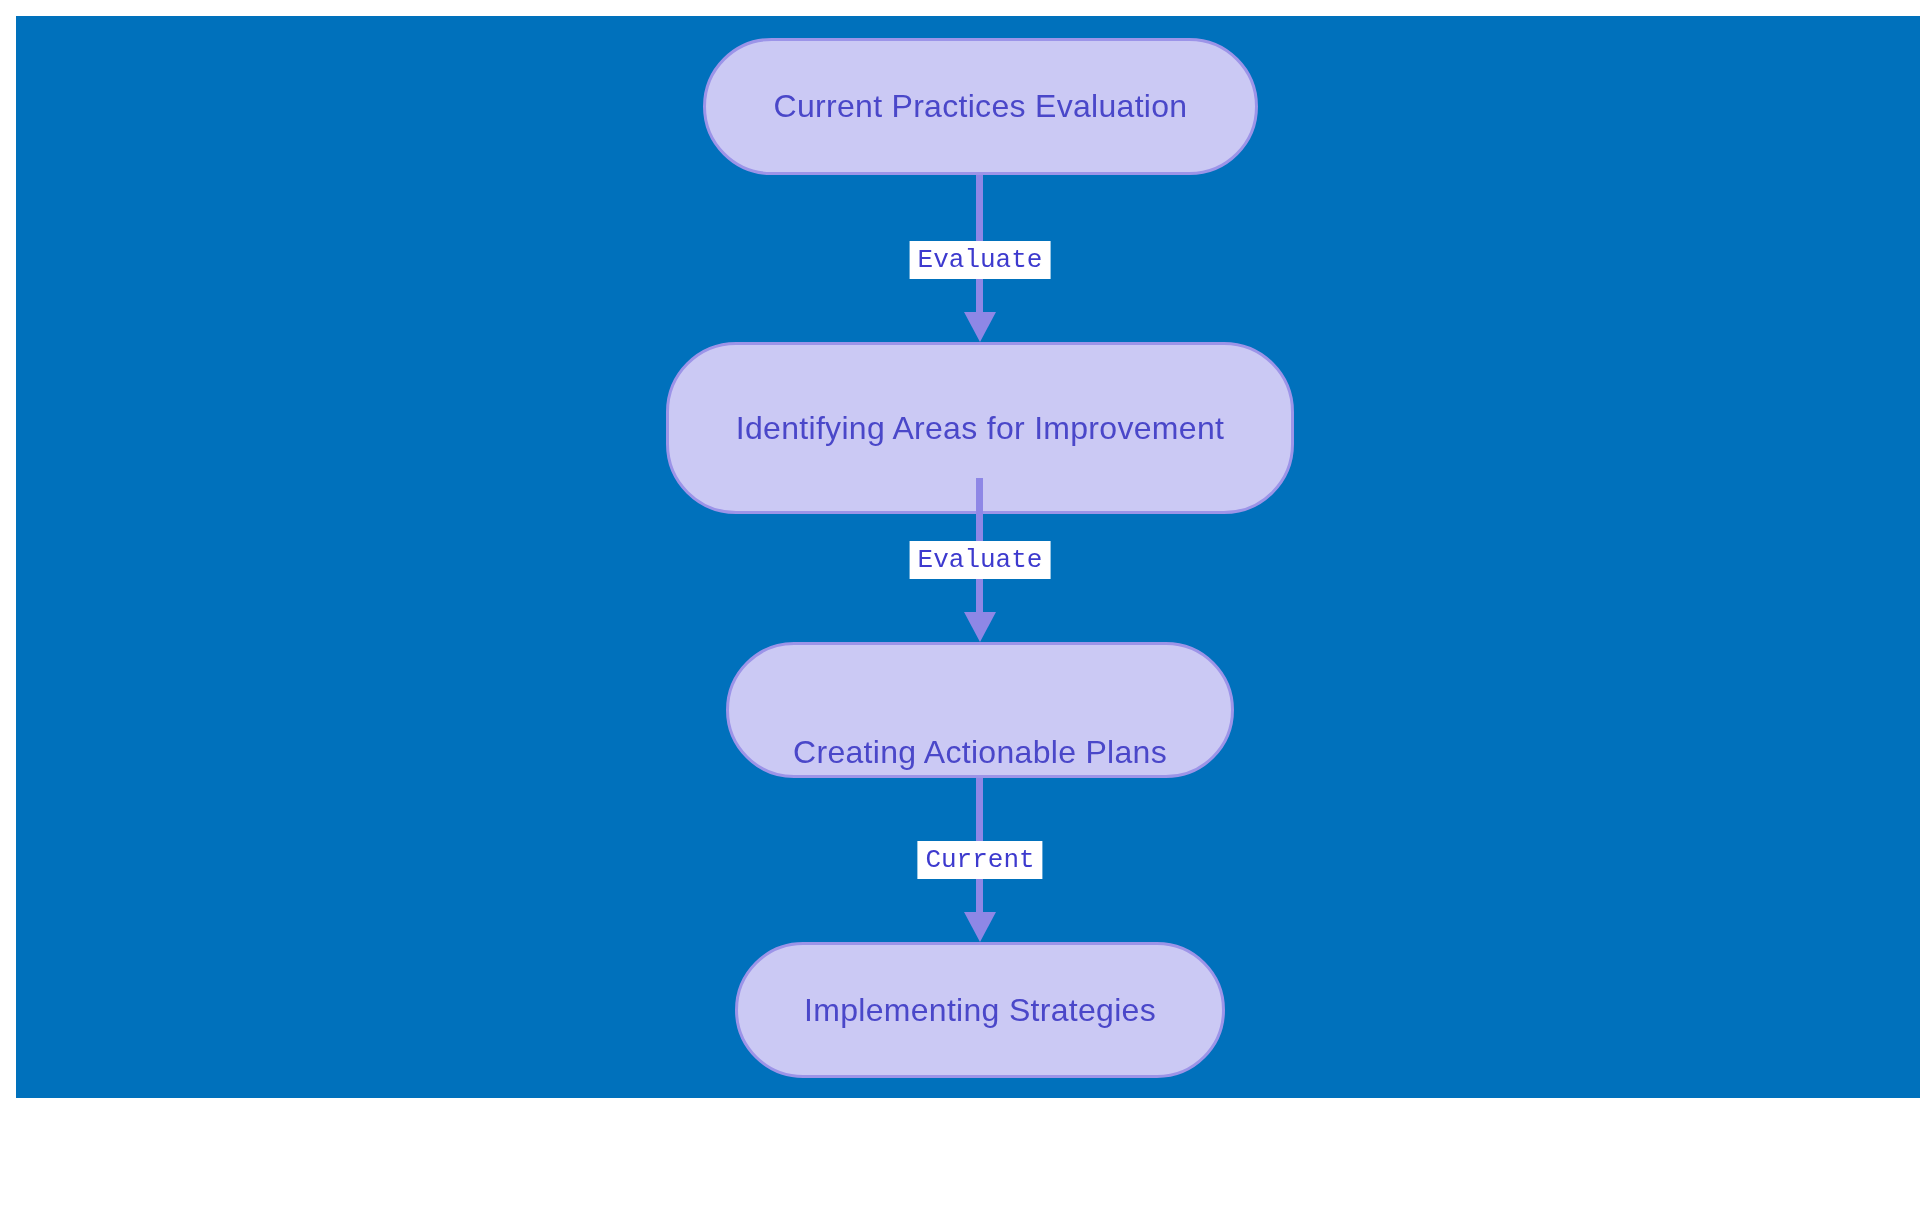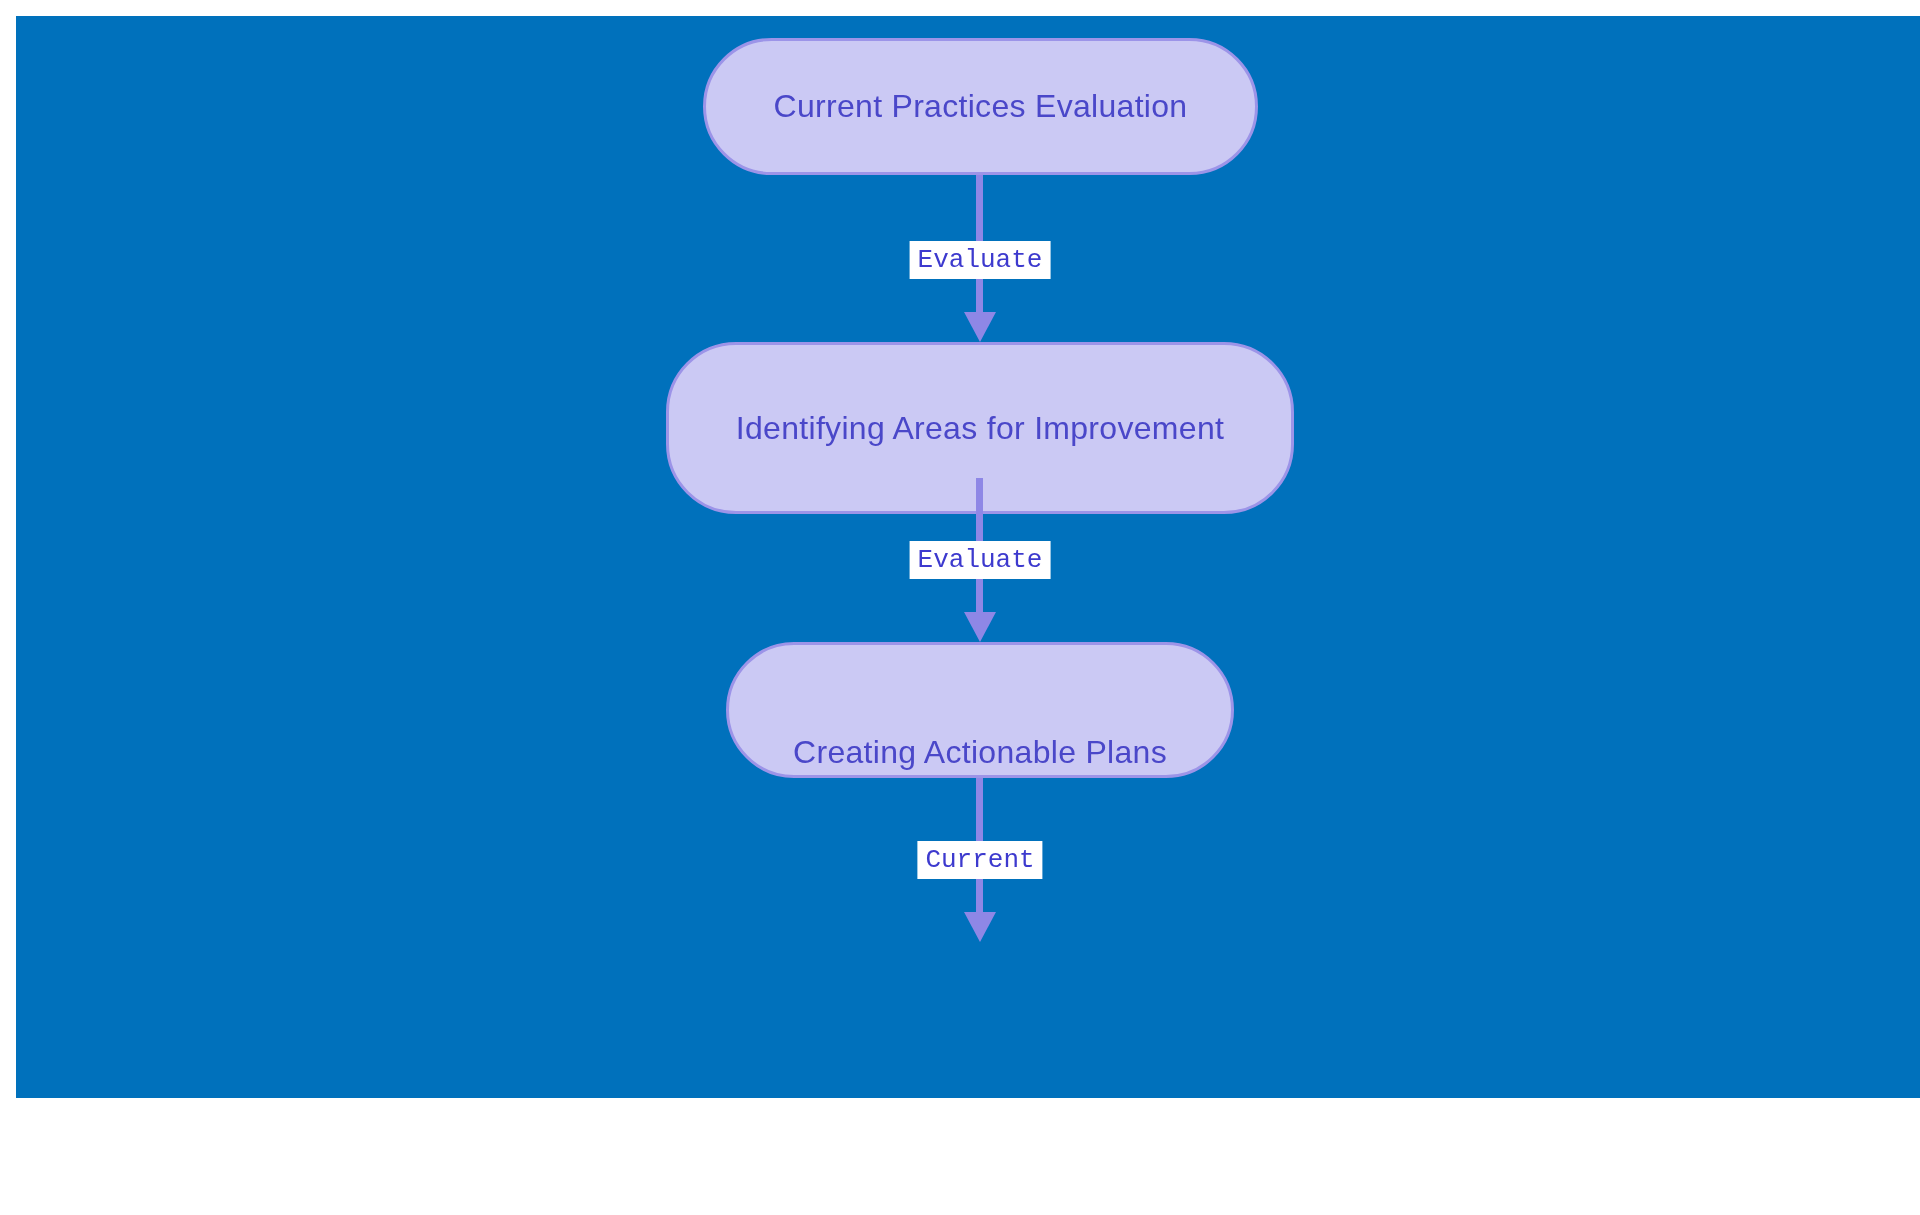--- a/index.html
+++ b/index.html
@@ -81,20 +81,23 @@
     </div>
 
     <div class="node node-2">
       <span>Identifying Areas for Improvement</span>
     </div>
 
     <div class="node node-3">
       <span>Creating Actionable Plans</span>
     </div>
 
+    <div class="node node-4">
+      <span>Implementing Strategies</span>
+    </div>
 
     <div class="edge-line edge-line-1"></div>
     <div class="arrowhead arrowhead-1"></div>
     <div class="edge-label edge-label-1">Evaluate</div>
 
     <div class="edge-line edge-line-2"></div>
     <div class="arrowhead arrowhead-2"></div>
     <div class="edge-label edge-label-2">Evaluate</div>
 
     <div class="edge-line edge-line-3"></div>

